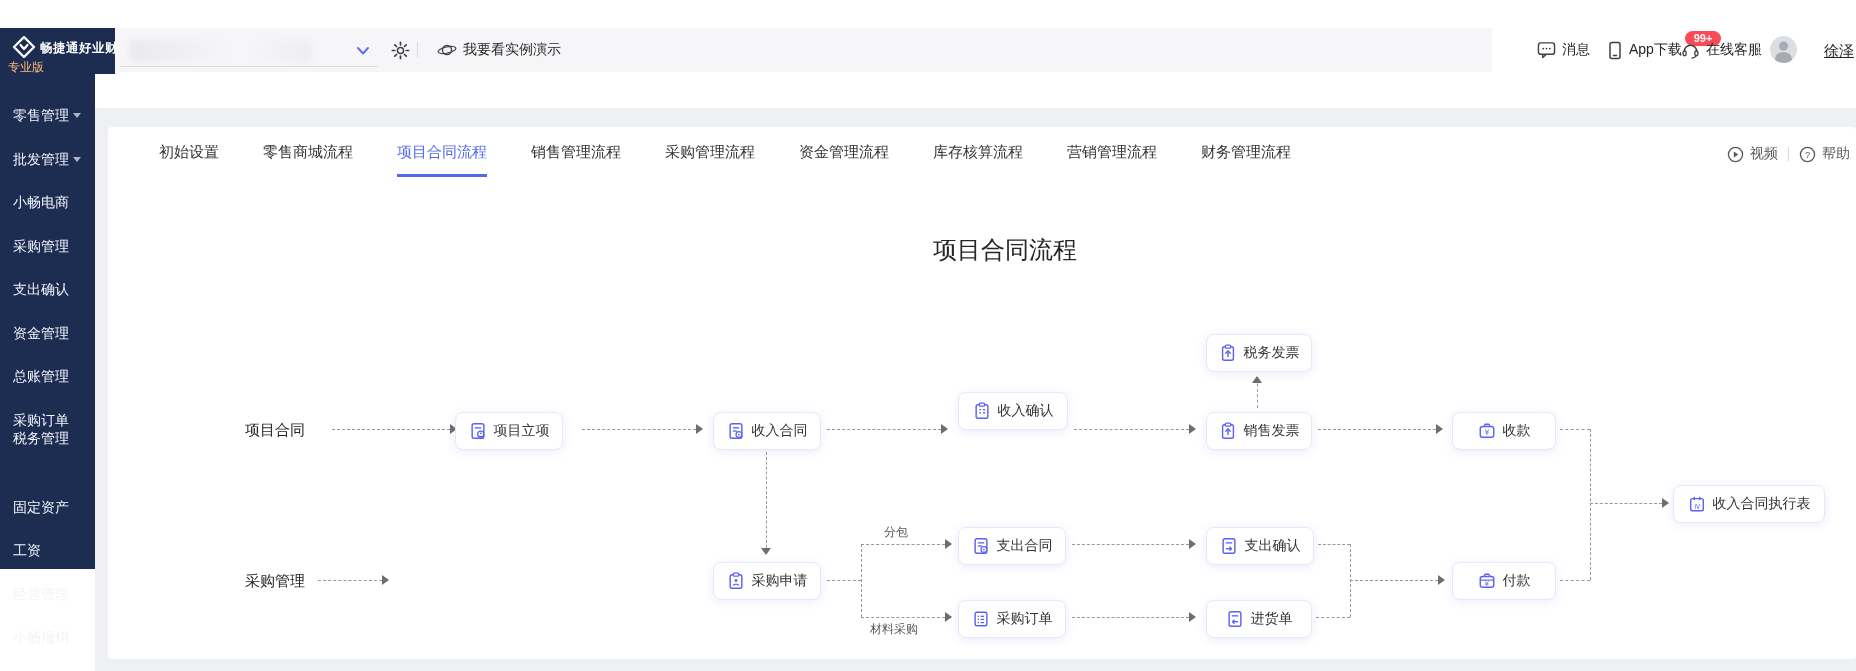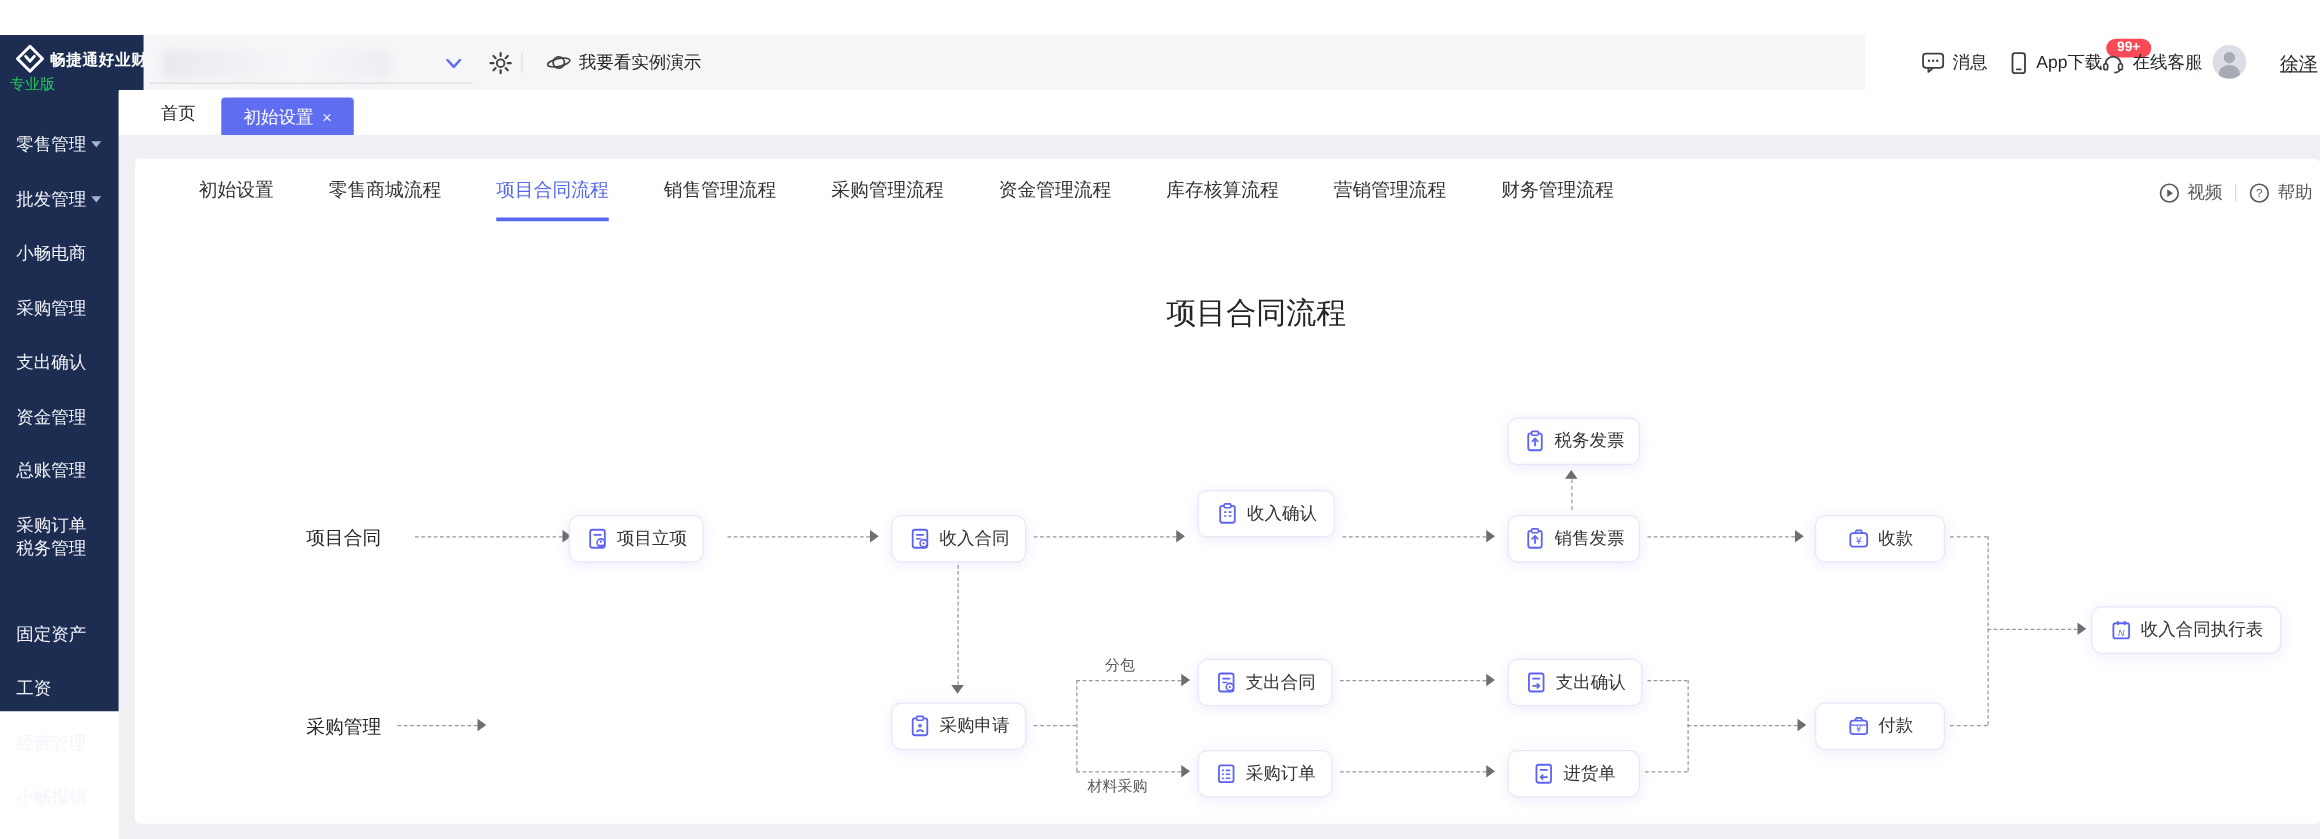--- a/index.html
+++ b/index.html
@@ -5,21 +5,21 @@
   html,body{margin:0;padding:0;background:#fff;}
   body{width:1856px;height:671px;overflow:hidden;font-family:"Liberation Sans","DejaVu Sans",sans-serif;}
   .stage{position:absolute;left:0;top:0;width:1856px;height:671px;background:#fff;}
   
   .topstrip{position:absolute;left:0;top:0;width:1856px;height:28px;background:#ffffff;}
   
   .sidebar{position:absolute;left:0;top:28px;width:95px;height:541px;background:#1d2d52;}
   .logo-block{position:absolute;left:0;top:0;width:115px;height:46px;background:#1d2d52;}
   .logo-mark{position:absolute;left:12px;top:7px;}
   .brand-name{position:absolute;left:40px;top:12px;font-size:12.5px;font-weight:bold;color:#fff;letter-spacing:.5px;white-space:nowrap;}
-  .brand-edition{position:absolute;left:8px;top:31px;font-size:12px;color:#22c55e;}
+  .brand-edition{position:absolute;left:8px;top:31px;font-size:12px;color:#fdba74;}
   .side-item{position:absolute;left:0;width:95px;height:20px;line-height:20px;color:#f2f4fa;font-size:14px;cursor:pointer;}
   .side-item>span.lbl{position:absolute;left:13px;white-space:nowrap;}
   .caret{position:absolute;left:73px;top:8px;width:0;height:0;border:4px solid transparent;border-top:5px solid #aab2d0;}
   
   .topbar{position:absolute;left:115px;top:28px;width:1377px;height:44px;background:#f6f6f8;}
   .hsel{position:absolute;left:5px;top:8px;width:258px;height:30px;border-bottom:1px solid #dcdcdf;cursor:pointer;}
   .blurblob{position:absolute;left:10px;top:4px;width:182px;height:22px;border-radius:4px;background:linear-gradient(90deg,#e9e9ee,#f7f7fa 60%,#ededf2);filter:blur(2.5px);}
   .chev{position:absolute;left:236px;top:10px;}
   .hbtn{position:absolute;top:6px;height:32px;display:flex;align-items:center;gap:6px;color:#262626;font-size:14px;cursor:pointer;white-space:nowrap;}
   .vdiv{position:absolute;top:14px;width:1px;height:16px;background:#dcdcdf;}
@@ -187,26 +187,20 @@
     <div class="vdiv" style="left:1643px"></div>
     <div class="avatar">
       <svg width="27" height="27" viewBox="0 0 27 27">
           <circle cx="13.5" cy="10" r="4.5" fill="#a7abb3"></circle>
           <ellipse cx="13.5" cy="23" rx="8.5" ry="7" fill="#a7abb3"></ellipse>
         </svg>
     </div>
     <div class="uname">徐泽</div>
   </header>
 
-  <div class="tabrow">
-    <div class="tab-home"><span>首页</span></div>
-    <div class="tab-active">
-      <span>初始设置</span><span class="close">×</span>
-    </div>
-  </div>
 
   <main class="content">
     <div class="card">
       <div class="subnav">
         <span class="subtab">初始设置</span>
         <span class="subtab">零售商城流程</span>
         <span class="subtab active">项目合同流程</span>
         <span class="subtab">销售管理流程</span>
         <span class="subtab">采购管理流程</span>
         <span class="subtab">资金管理流程</span>

